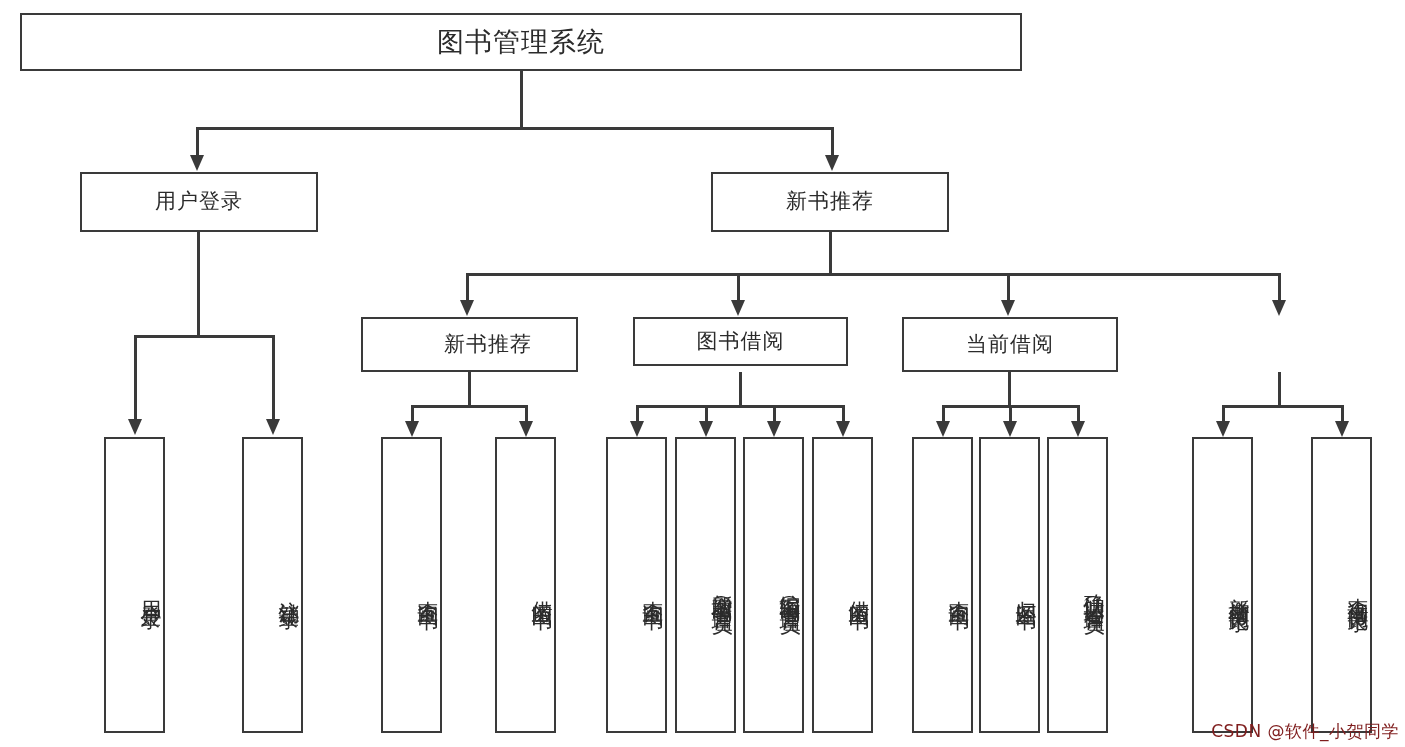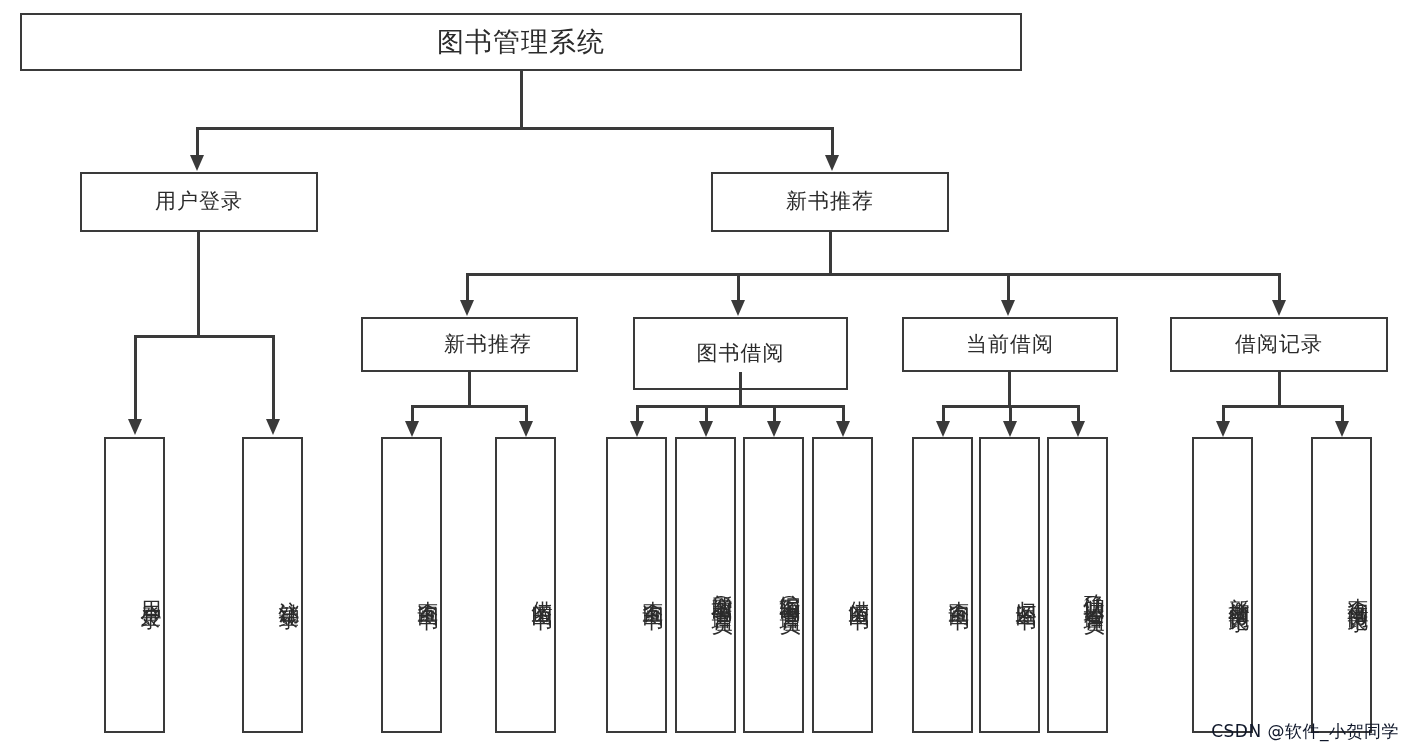--- a/index.html
+++ b/index.html
@@ -63,21 +63,21 @@
     height: 0;
     border-left: 7px solid transparent;
     border-right: 7px solid transparent;
     border-top: 16px solid #3a3a3a;
   }
   #watermark {
     position: absolute;
     right: 6px;
     bottom: 4px;
     font-size: 17px;
-    color: #0f172a;
+    color: #7f1d1d;
     letter-spacing: 0.5px;
     white-space: nowrap;
     pointer-events: none;
   }
 </style>
 </head>
 <body>
 
 <div id="canvas">
 
@@ -116,28 +116,25 @@
   <div class="conn v" style="left:737px; top:273px; height:30px;"></div>
   <div class="arrow" style="left:731px; top:300px;"></div>
   <div class="conn v" style="left:1007px; top:273px; height:30px;"></div>
   <div class="arrow" style="left:1001px; top:300px;"></div>
   <div class="conn v" style="left:1278px; top:273px; height:30px;"></div>
   <div class="arrow" style="left:1272px; top:300px;"></div>
 
   <div class="node horiz" style="left:361px; top:317px; width:217px; height:55px;padding-left:37px;">
     <span>新书推荐</span>
   </div>
-  <div class="node horiz" style="left:633px; top:317px; width:215px; height:73px;">
+  <div class="node horiz" style="left:633px; top:317px; width:215px; height:49px;">
     <span>图书借阅</span>
   </div>
   <div class="node horiz" style="left:902px; top:317px; width:216px; height:55px;">
     <span>当前借阅</span>
-  </div>
-  <div class="node horiz" style="left:1170px; top:317px; width:218px; height:55px;">
-    <span>借阅记录</span>
   </div>
 
   <div class="conn v" style="left:468px; top:372px; height:35px;"></div>
   <div class="conn h" style="left:411px; top:405px; width:116px;"></div>
   <div class="conn v" style="left:411px; top:405px; height:18px;"></div>
   <div class="arrow" style="left:405px; top:421px;"></div>
   <div class="conn v" style="left:525px; top:405px; height:18px;"></div>
   <div class="arrow" style="left:519px; top:421px;"></div>
 
   <div class="conn v" style="left:739px; top:372px; height:35px;"></div>

